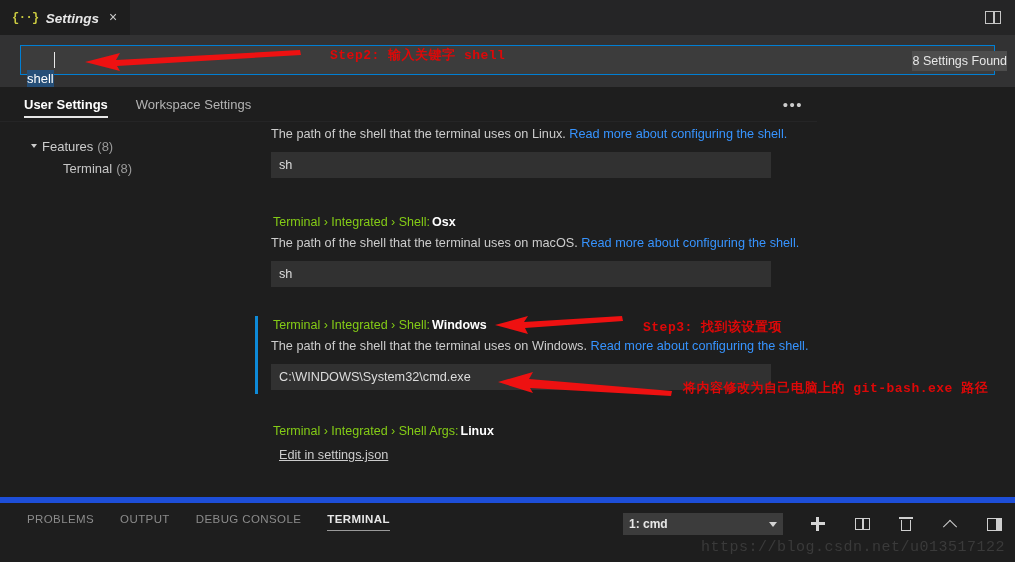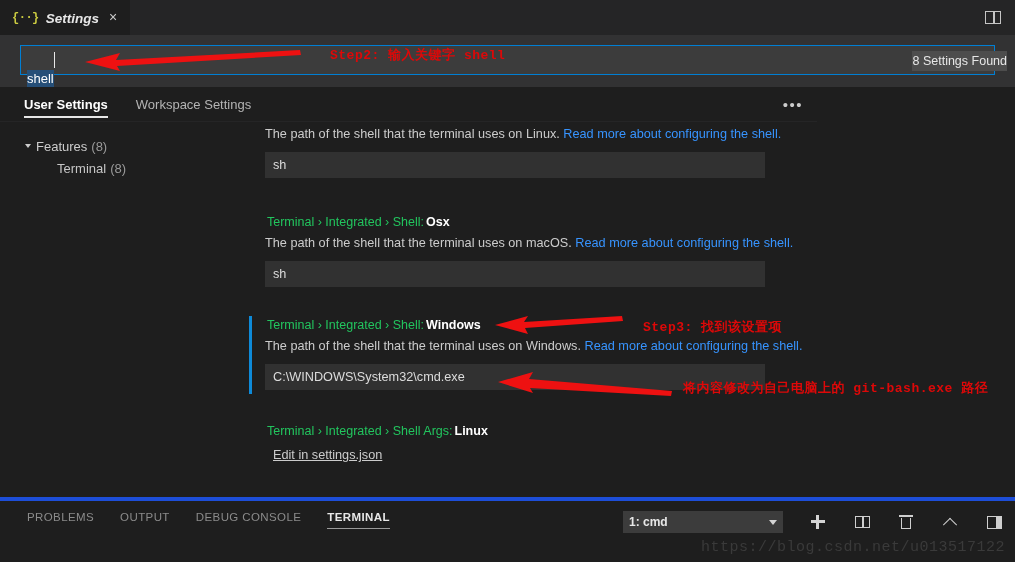--- a/index.html
+++ b/index.html
@@ -168,21 +168,21 @@
     font-size: 15px;
     letter-spacing: 1.5px;
     line-height: 1;
     cursor: pointer;
     user-select: none;
   }
 
   
   .body {
     position: absolute;
-    top: 122px; left: 4px;
+    top: 122px; left: 10px;
     width: 941px; height: 375px;
     background: #1e1e1e;
     overflow: hidden;
   }
 
   .toc {
     position: absolute;
     left: 0; top: 0;
     width: 245px; height: 375px;
     padding-top: 13px;
@@ -233,21 +233,21 @@
     color: #9d9d9d;
     font-weight: bold;
     margin-bottom: 6px;
     white-space: nowrap;
   }
   .setting-title .key {
     color: #ffffff;
     font-weight: bold;
   }
   .setting-title .sep {
-    color: #22c55e;
+    color: #84cc16;
     font-weight: normal;
     padding: 0 2px;
   }
   .setting-desc {
     font-size: 12.7px;
     color: #cccccc;
     line-height: 17px;
     margin-bottom: 9px;
     white-space: nowrap;
   }
@@ -278,21 +278,21 @@
     margin-top: 4px;
     margin-left: 8px;
   }
 
   
   .panel {
     position: absolute;
     top: 497px; left: 0;
     width: 1015px; height: 65px;
     background: #1e1e1e;
-    border-top: 4px solid #1d4ed8;
+    border-top: 6px solid #1d4ed8;
   }
   .panel-tabs {
     position: absolute;
     left: 14px; top: 10px;
     display: flex;
     align-items: center;
     gap: 0px;
   }
   .ptab {
     position: relative;

